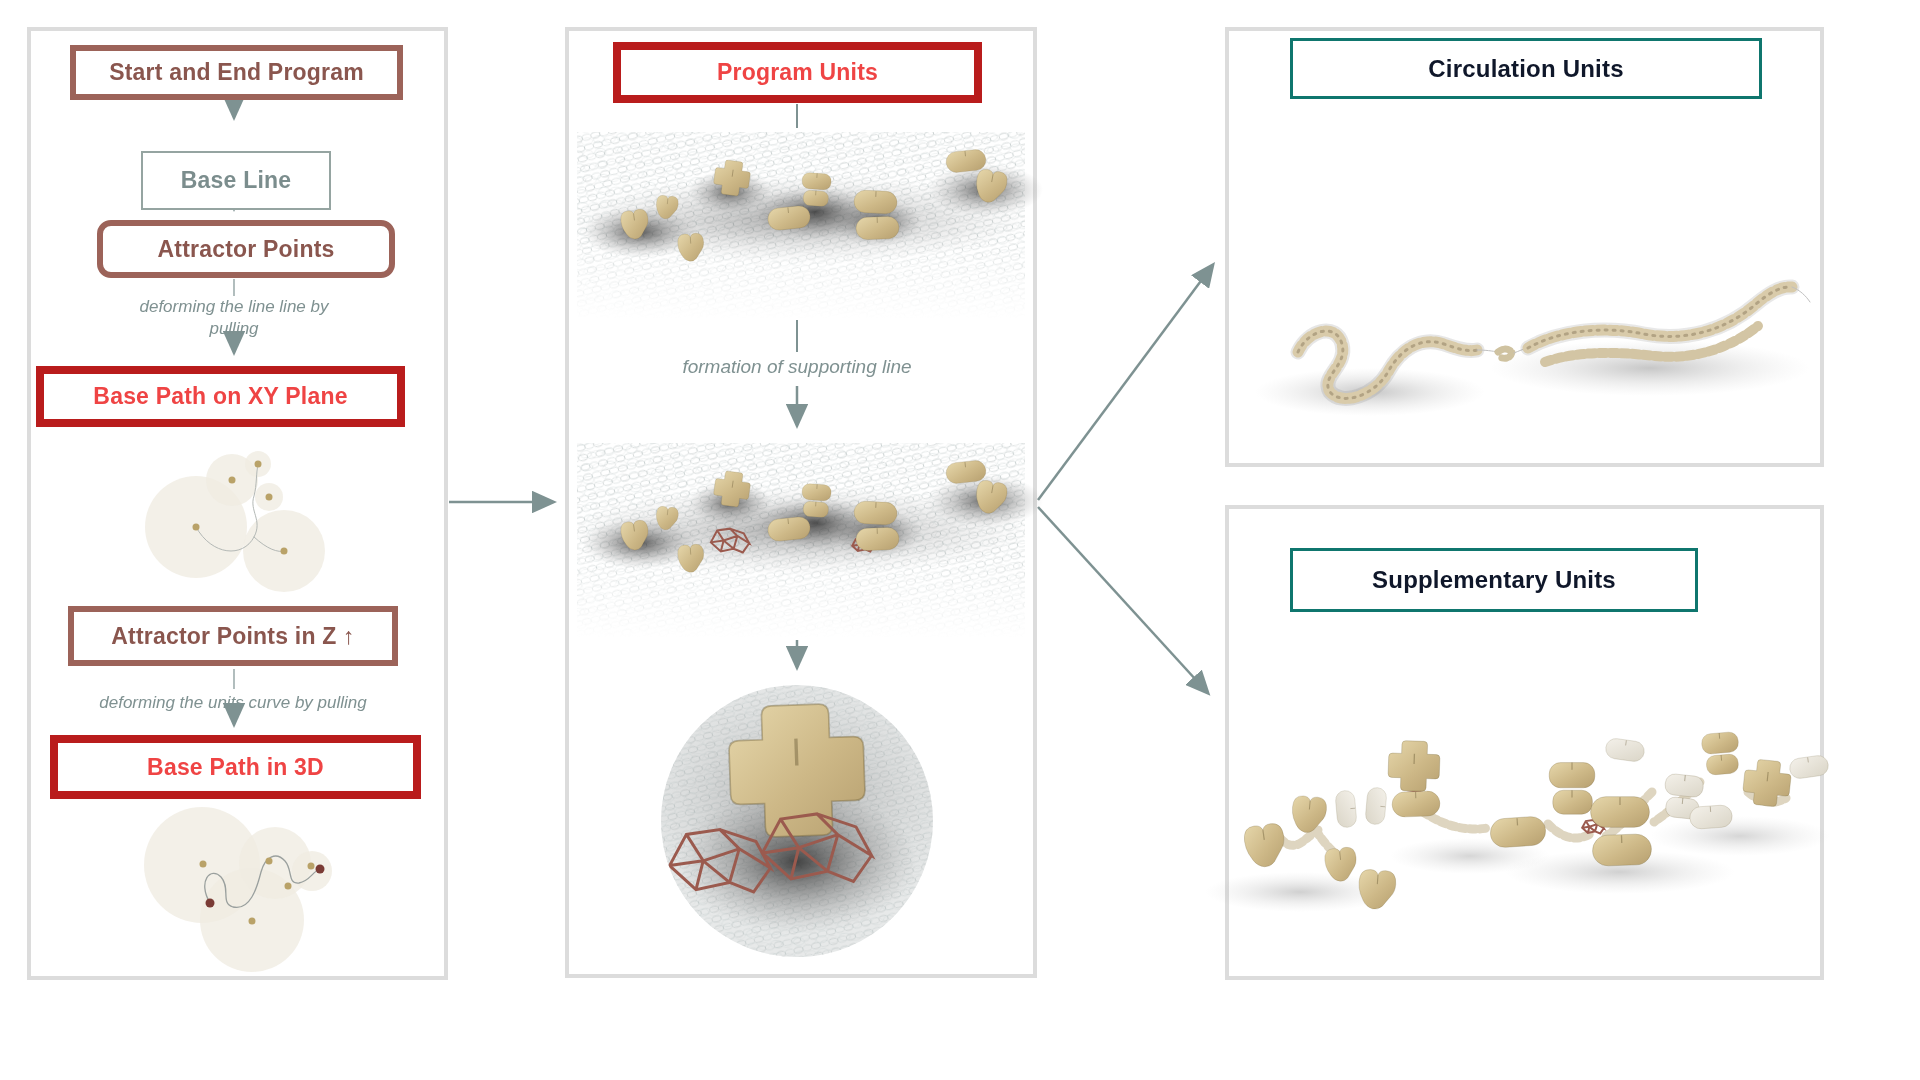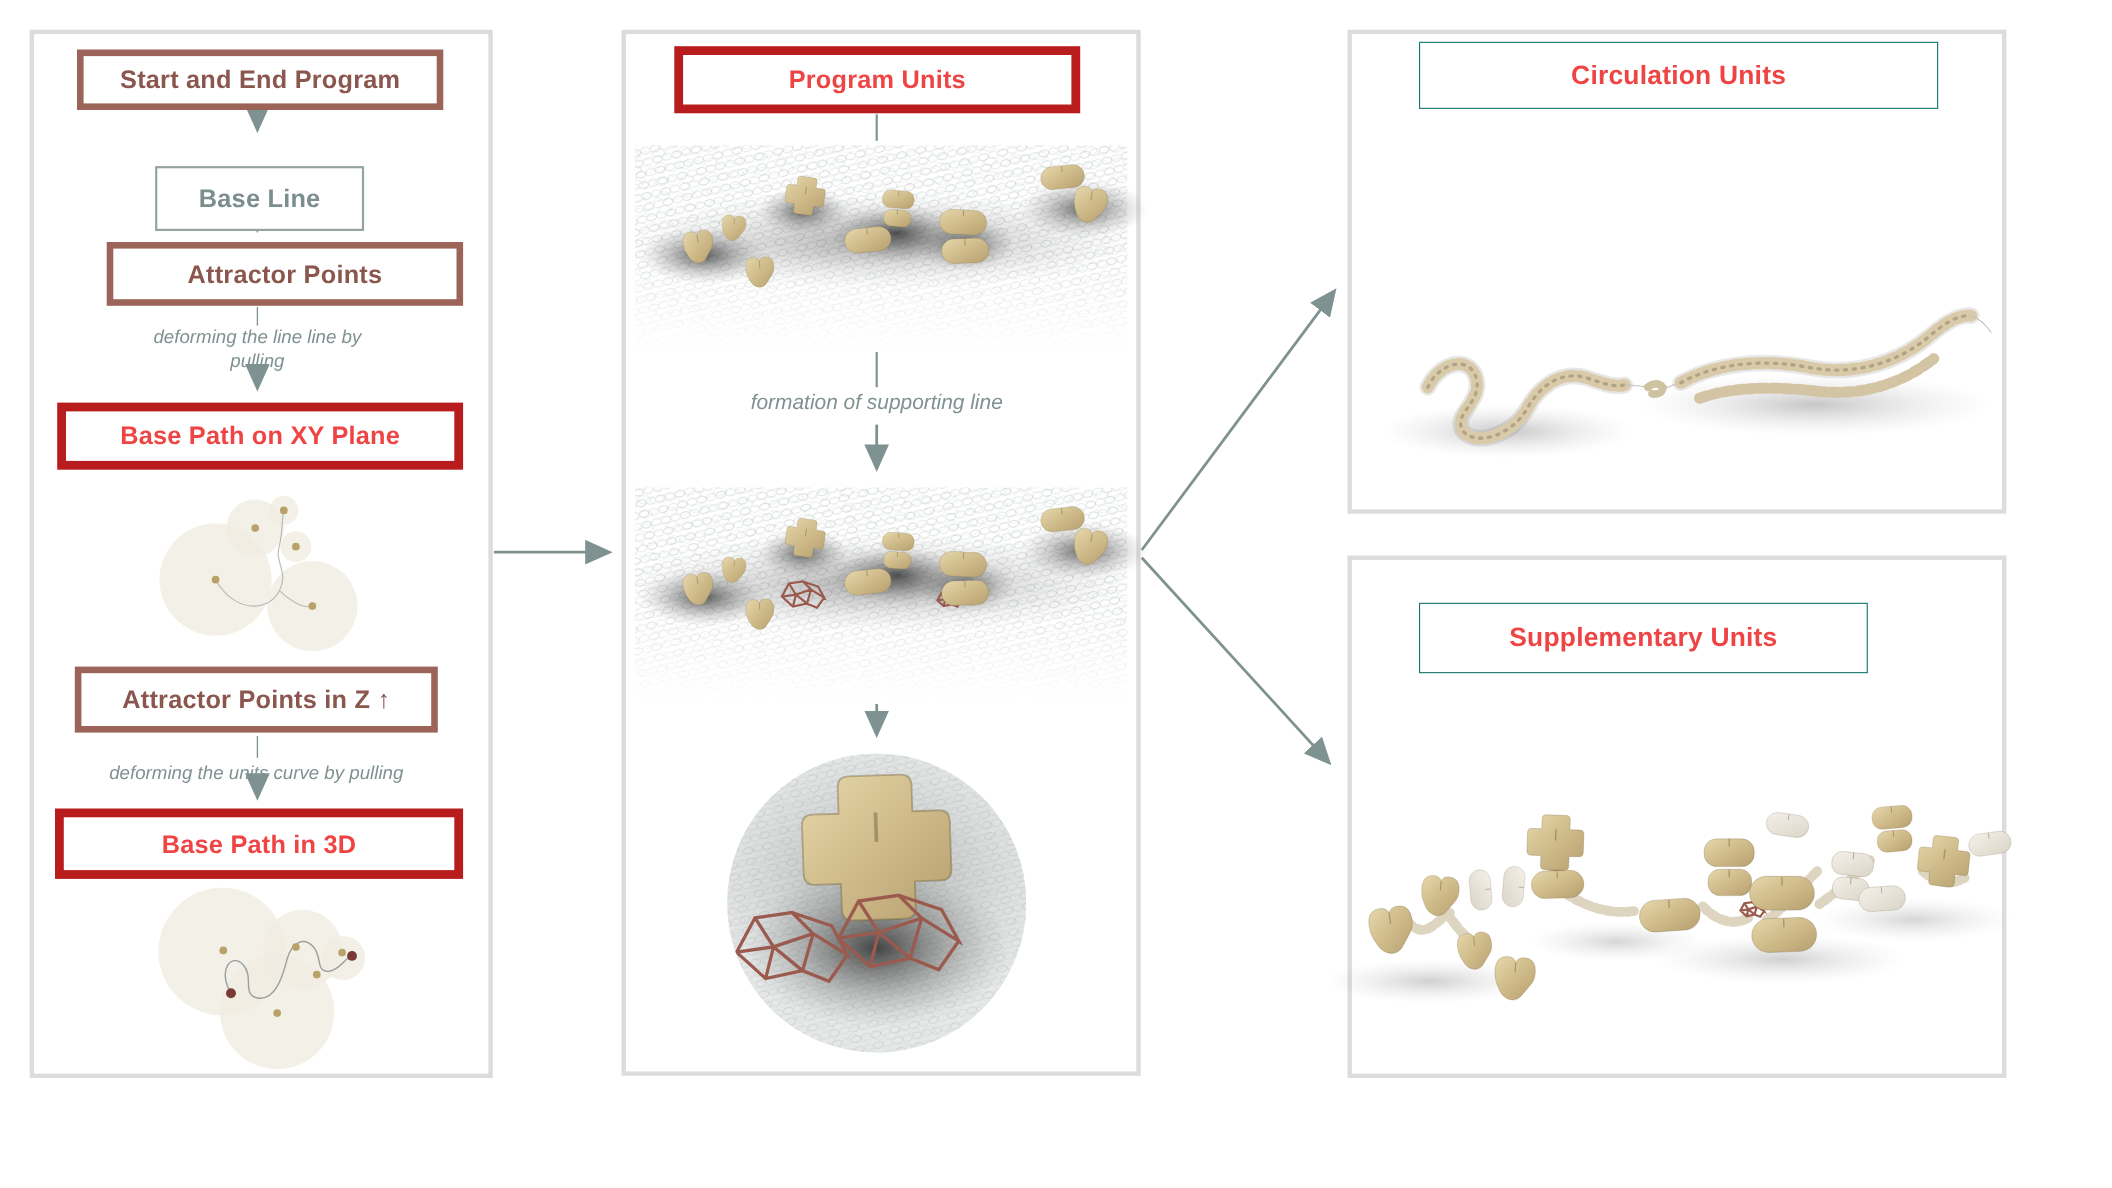--- a/index.html
+++ b/index.html
@@ -14,26 +14,26 @@
   #panel-rb{left:1225px;top:505px;width:599px;height:475px;}
 
   .fbox{
     position:absolute;box-sizing:border-box;background:#ffffff;z-index:10;
     display:flex;align-items:center;justify-content:center;
     font-weight:bold;font-size:23px;letter-spacing:0.2px;
   }
   .maroon{border:6px solid #9c6359;color:#8a564e;}
   .teal{border:8px solid #b91c1c;color:#ef4444;}
   .teal-thin{border:2px solid #95a4a1;color:#7b8d8d;}
-  .teal-big{border:1px solid #0f766e;color:#ef4444;font-size:24px;}
+  .teal-big{border:3px solid #0f766e;color:#0f172a;font-size:24px;}
 
   #box-0{left:70px;top:45px;width:333px;height:55px;}
   #box-1{left:141px;top:131px;width:190px;height:59px;margin-top:20px;}
-  #box-2{left:97px;top:220px;width:324px;height:58px;}
-  #box-3{left:52px;top:366px;width:369px;height:61px;}
+  #box-2{left:97px;top:220px;width:298px;height:58px;border-radius:14px;}
+  #box-3{left:36px;top:366px;width:369px;height:61px;}
   #box-4{left:68px;top:606px;width:330px;height:60px;}
   #box-5{left:50px;top:735px;width:371px;height:64px;}
   #box-mid-header{left:613px;top:42px;width:369px;height:61px;}
   #box-rt-header{left:1290px;top:38px;width:472px;height:61px;}
   #box-rb-header{left:1290px;top:548px;width:408px;height:64px;}
 
   .annot{
     position:absolute;z-index:10;text-align:center;font-style:italic;
     color:#7f9191;font-size:17px;line-height:1.28;
   }

